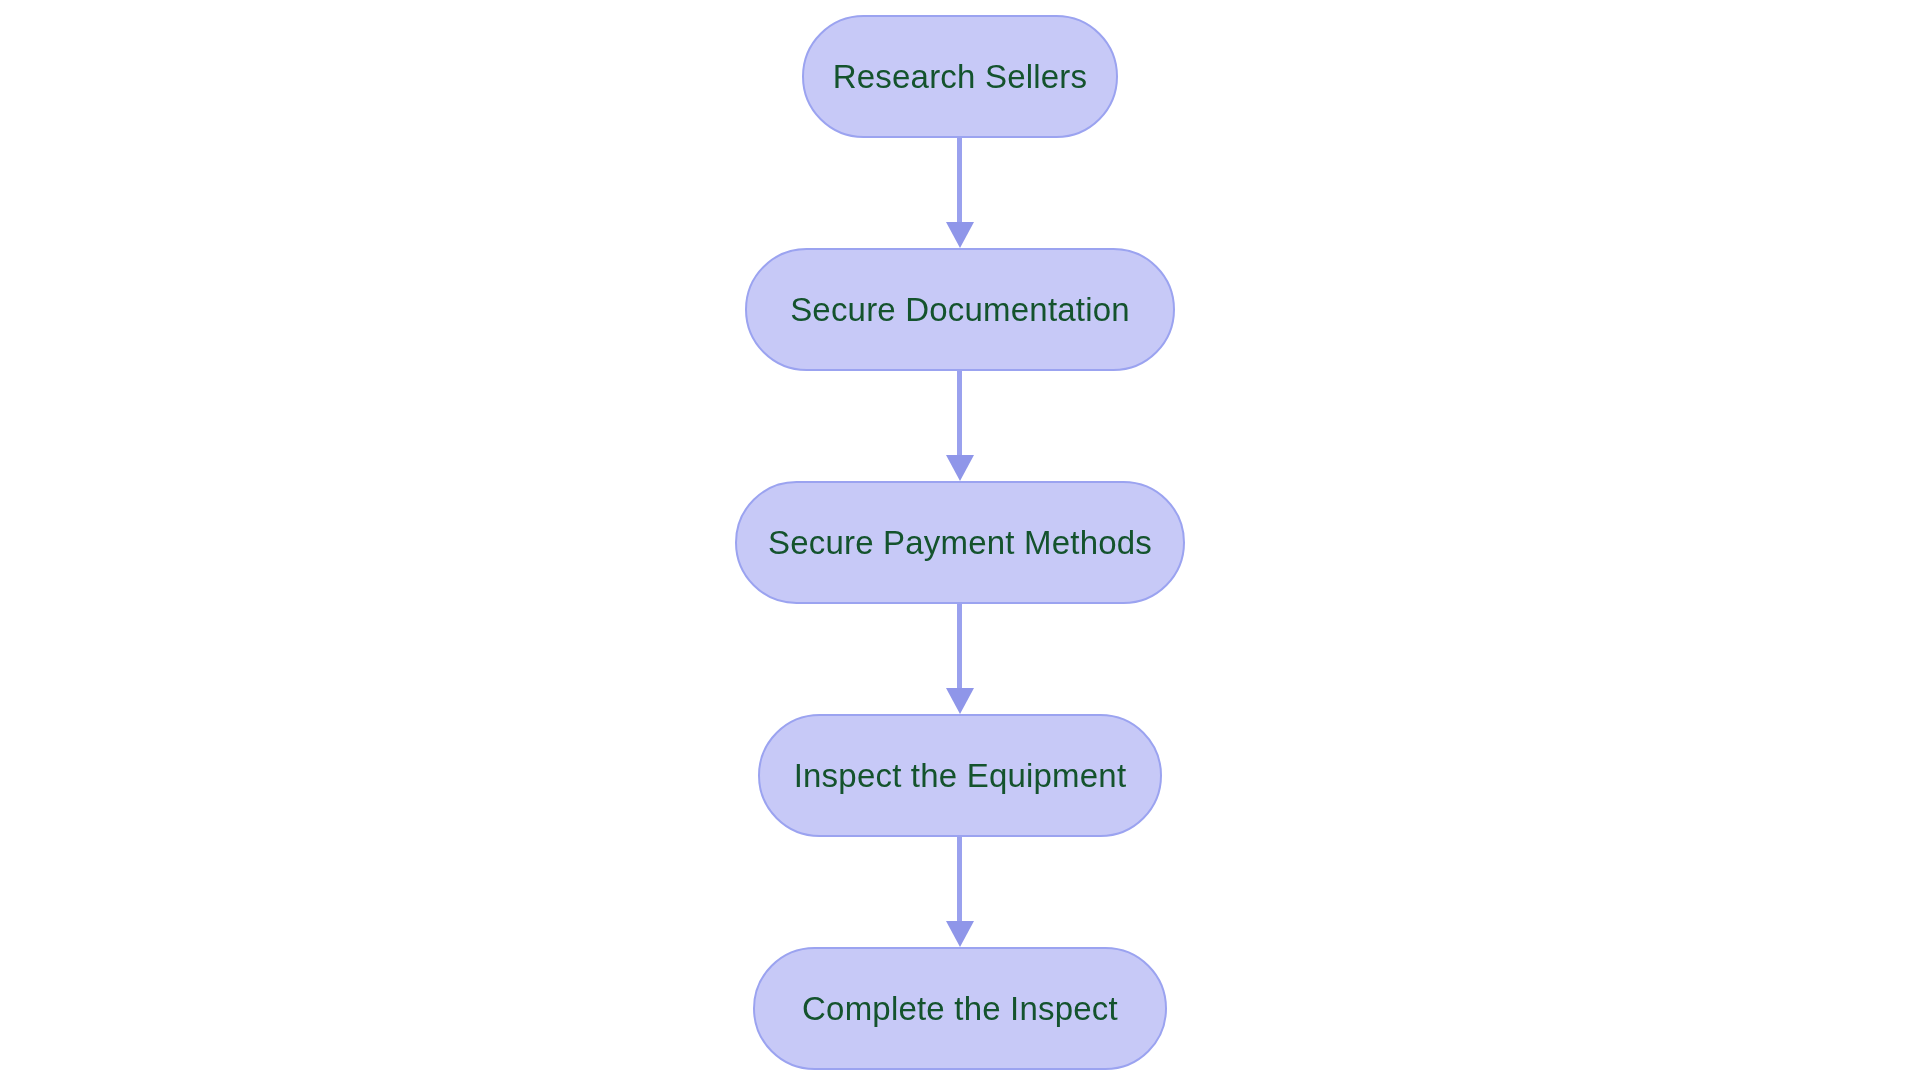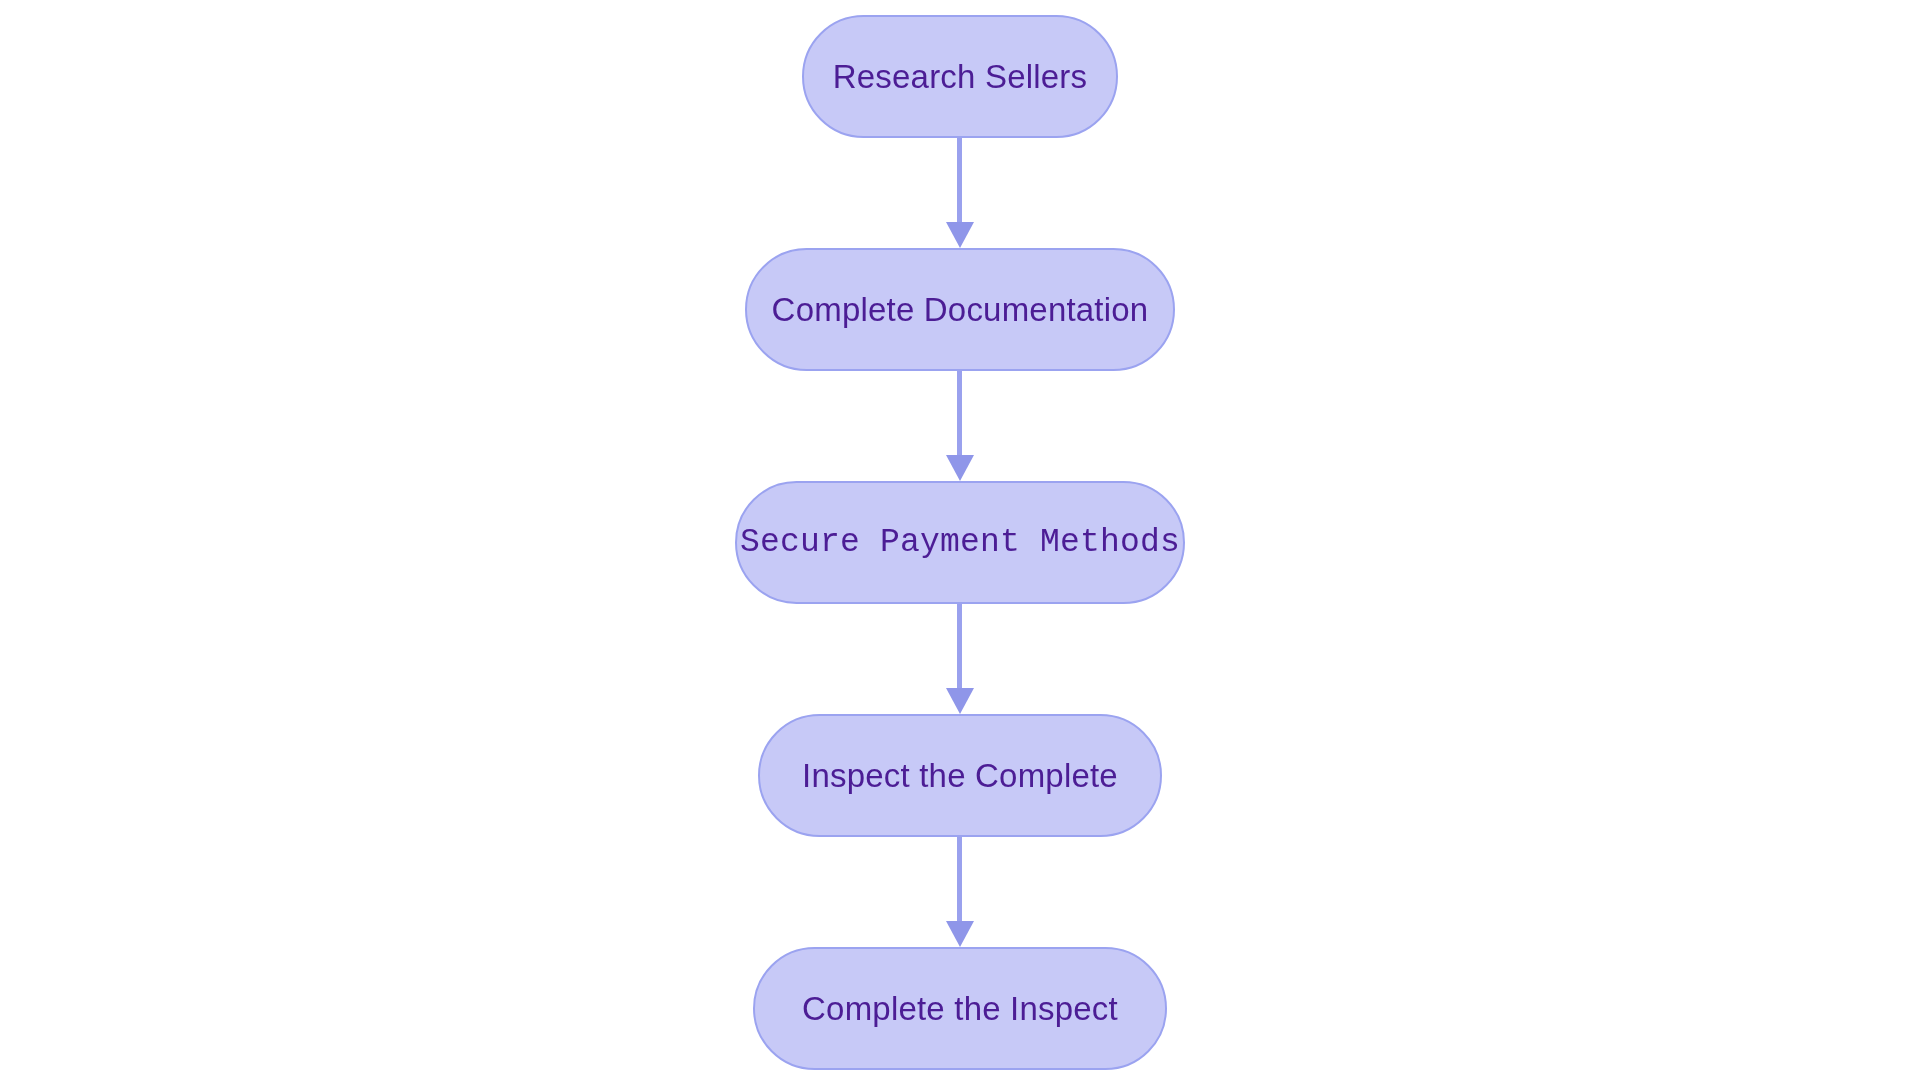--- a/index.html
+++ b/index.html
@@ -21,28 +21,28 @@
     box-sizing: border-box;
     background: #c7c9f7;
     border: 2px solid #9ba3f0;
     border-radius: 62px;
     display: flex;
     align-items: center;
     justify-content: center;
   }
   .node .label {
     font-size: 33px;
-    color: #4c1d95;
+    color: #14532d;
     white-space: nowrap;
     letter-spacing: 0.2px;
   }
   
   .n0 { top: 15px;  left: 802px; width: 316px; }
   .n1 { top: 248px; left: 745px; width: 430px; }
-  .n2 { top: 481px; left: 735px; width: 450px; font-family: Liberation Mono, monospace; }
+  .n2 { top: 481px; left: 735px; width: 450px; }
   .n3 { top: 714px; left: 758px; width: 404px; }
   .n4 { top: 947px; left: 753px; width: 414px; }
 
   .edge { position: absolute; }
   .edge .stem {
     position: absolute;
     left: 957px;
     width: 5px;
     background: #9aa1ee;
   }
@@ -68,39 +68,39 @@
   <div class="node n0">
     <span class="label">Research Sellers</span>
   </div>
 
   <div class="edge e0">
     <div class="stem"></div>
     <div class="head"></div>
   </div>
 
   <div class="node n1">
-    <span class="label">Complete Documentation</span>
+    <span class="label">Secure Documentation</span>
   </div>
 
   <div class="edge e1">
     <div class="stem"></div>
     <div class="head"></div>
   </div>
 
   <div class="node n2">
     <span class="label">Secure Payment Methods</span>
   </div>
 
   <div class="edge e2">
     <div class="stem"></div>
     <div class="head"></div>
   </div>
 
   <div class="node n3">
-    <span class="label">Inspect the Complete</span>
+    <span class="label">Inspect the Equipment</span>
   </div>
 
   <div class="edge e3">
     <div class="stem"></div>
     <div class="head"></div>
   </div>
 
   <div class="node n4">
     <span class="label">Complete the Inspect</span>
   </div>

